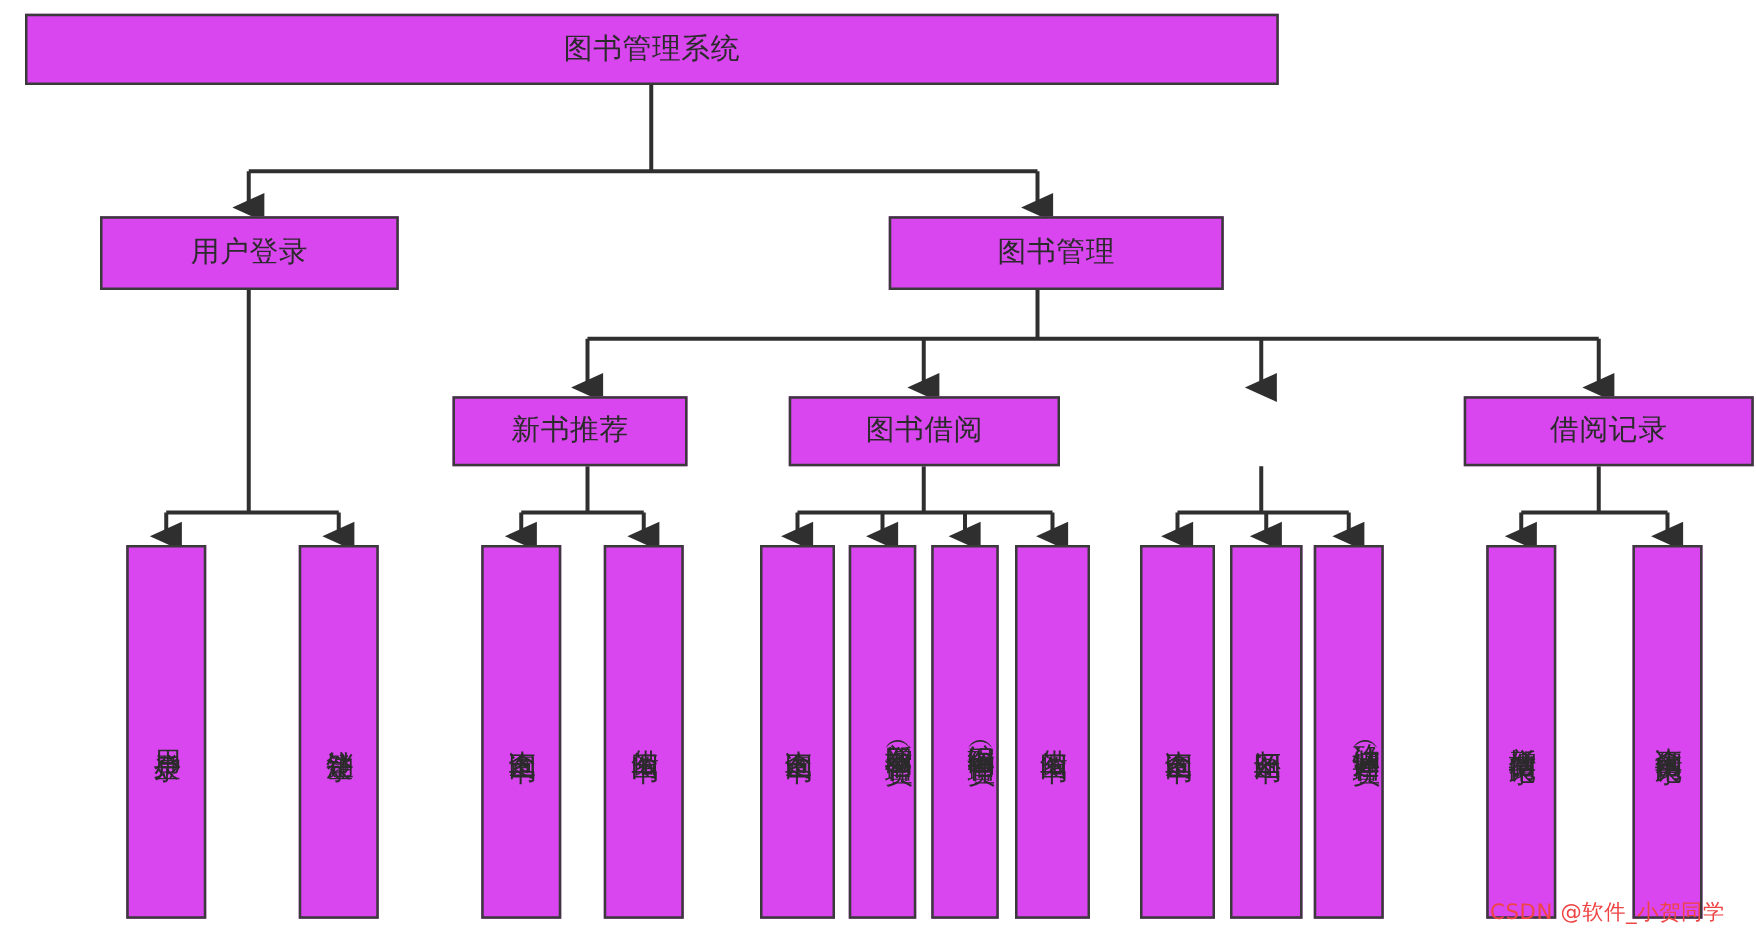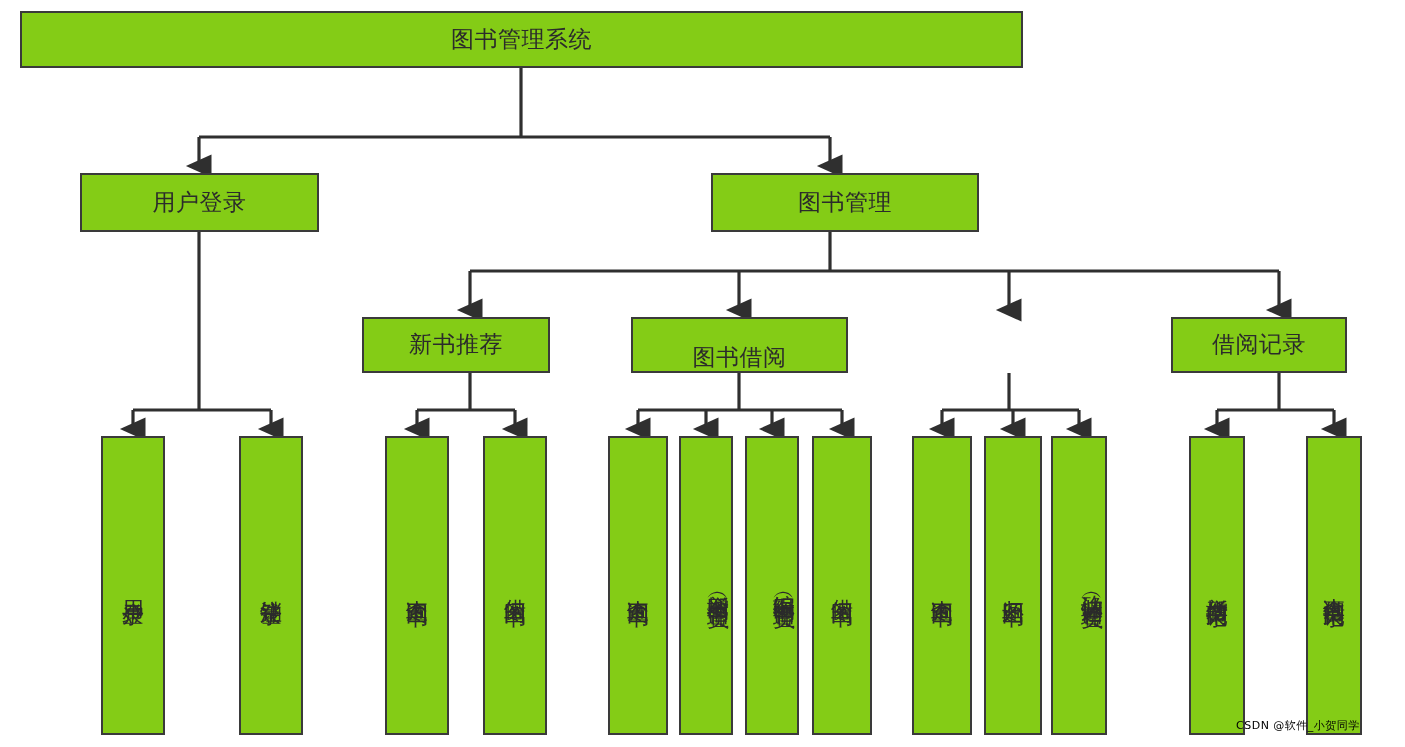--- a/index.html
+++ b/index.html
@@ -23,21 +23,21 @@
     left: 0;
     top: 0;
     width: 1405px;
     height: 747px;
     pointer-events: none;
   }
   .node {
     position: absolute;
     box-sizing: border-box;
     border: 2px solid #3a3a3a;
-    background: #84cc16;
+    background: #d946ef;
     display: flex;
     align-items: center;
     justify-content: center;
     color: #2b2b2b;
     line-height: 1.18;
   }
   .node.horizontal {
     font-size: 23px;
     letter-spacing: 0.5px;
   }
@@ -52,26 +52,25 @@
   }
   .node.vertical.centered {
     align-items: center;
   }
   .node-label {
     display: block;
     white-space: pre-line;
   }
   .watermark {
     position: absolute;
-    font-size: 11px;
-    color: #000000;
+    font-size: 17px;
+    color: #ef4444;
     letter-spacing: 0.5px;
     white-space: nowrap;
     user-select: none;
-    margin-left: 44px;
   }
 </style>
 </head>
 <body>
 
 <div id="diagram-canvas">
 
   <svg id="edge-layer" viewBox="0 0 1405 747" width="1405" height="747" xmlns="http://www.w3.org/2000/svg">
     <defs>
       <marker id="arrowhead" markerWidth="9" markerHeight="9" refX="4.2" refY="4.5" orient="auto" markerUnits="strokeWidth">
@@ -129,24 +128,24 @@
   <div class="node horizontal" style="left:80px; top:173px; width:239px; height:59px;">
     <span class="node-label">用户登录</span>
   </div>
   <div class="node horizontal" style="left:711px; top:173px; width:268px; height:59px;">
     <span class="node-label">图书管理</span>
   </div>
 
   <div class="node horizontal" style="left:362px; top:317px; width:188px; height:56px;">
     <span class="node-label">新书推荐</span>
   </div>
-  <div class="node horizontal" style="left:631px; top:317px; width:217px; height:56px;align-items:flex-end;">
+  <div class="node horizontal" style="left:631px; top:317px; width:217px; height:56px;">
     <span class="node-label">图书借阅</span>
   </div>
-  <div class="node horizontal" style="left:1171px; top:317px; width:176px; height:56px;">
+  <div class="node horizontal" style="left:1171px; top:317px; width:232px; height:56px;">
     <span class="node-label">借阅记录</span>
   </div>
 
   <div class="node vertical centered" style="left:101px; top:436px; width:64px; height:299px;">
     <span class="node-label">用户登录</span>
   </div>
   <div class="node vertical centered" style="left:239px; top:436px; width:64px; height:299px;">
     <span class="node-label">注销登录</span>
   </div>
 

